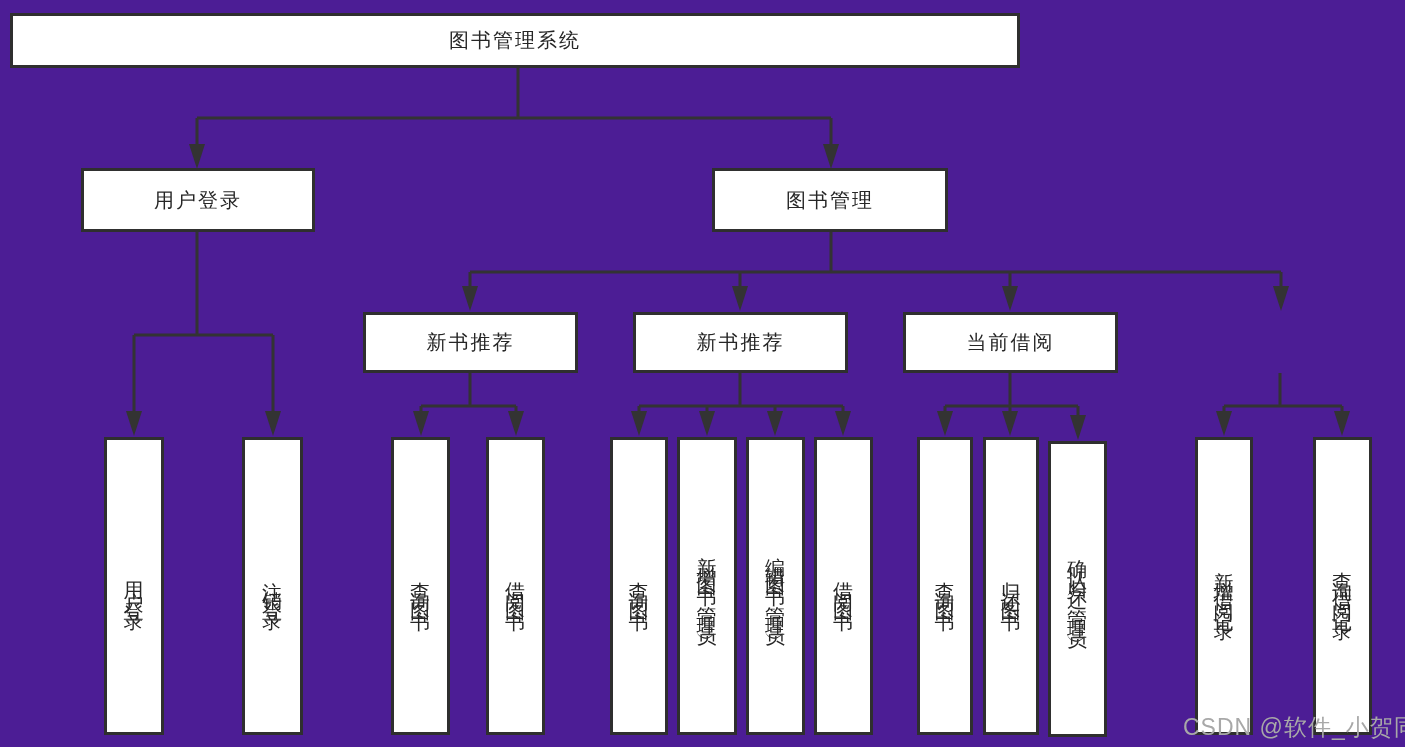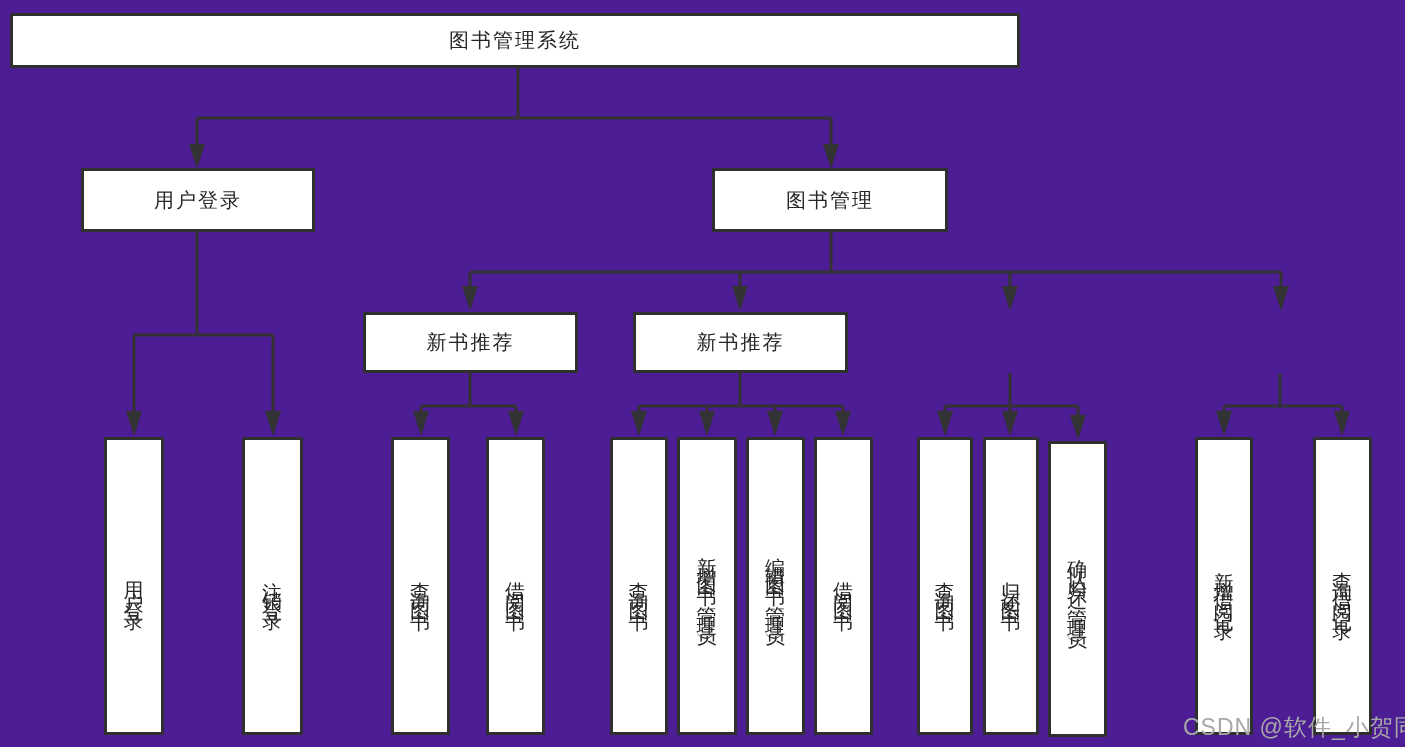--- a/index.html
+++ b/index.html
@@ -76,20 +76,23 @@
   <div class="hbox" style="left:712px;top:168px;width:236px;height:64px">
     <span>图书管理</span>
   </div>
 
   <div class="hbox" style="left:363px;top:312px;width:215px;height:61px">
     <span>新书推荐</span>
   </div>
   <div class="hbox" style="left:633px;top:312px;width:215px;height:61px">
     <span>新书推荐</span>
   </div>
+  <div class="hbox" style="left:903px;top:312px;width:215px;height:61px">
+    <span>当前借阅</span>
+  </div>
 
   <div class="vbox" style="left:104px;top:437px;width:60px;height:298px">
     <span>用户登录</span>
   </div>
   <div class="vbox" style="left:242px;top:437px;width:61px;height:298px">
     <span>注销登录</span>
   </div>
 
   <div class="vbox" style="left:391px;top:437px;width:59px;height:298px">
     <span>查询图书</span>

